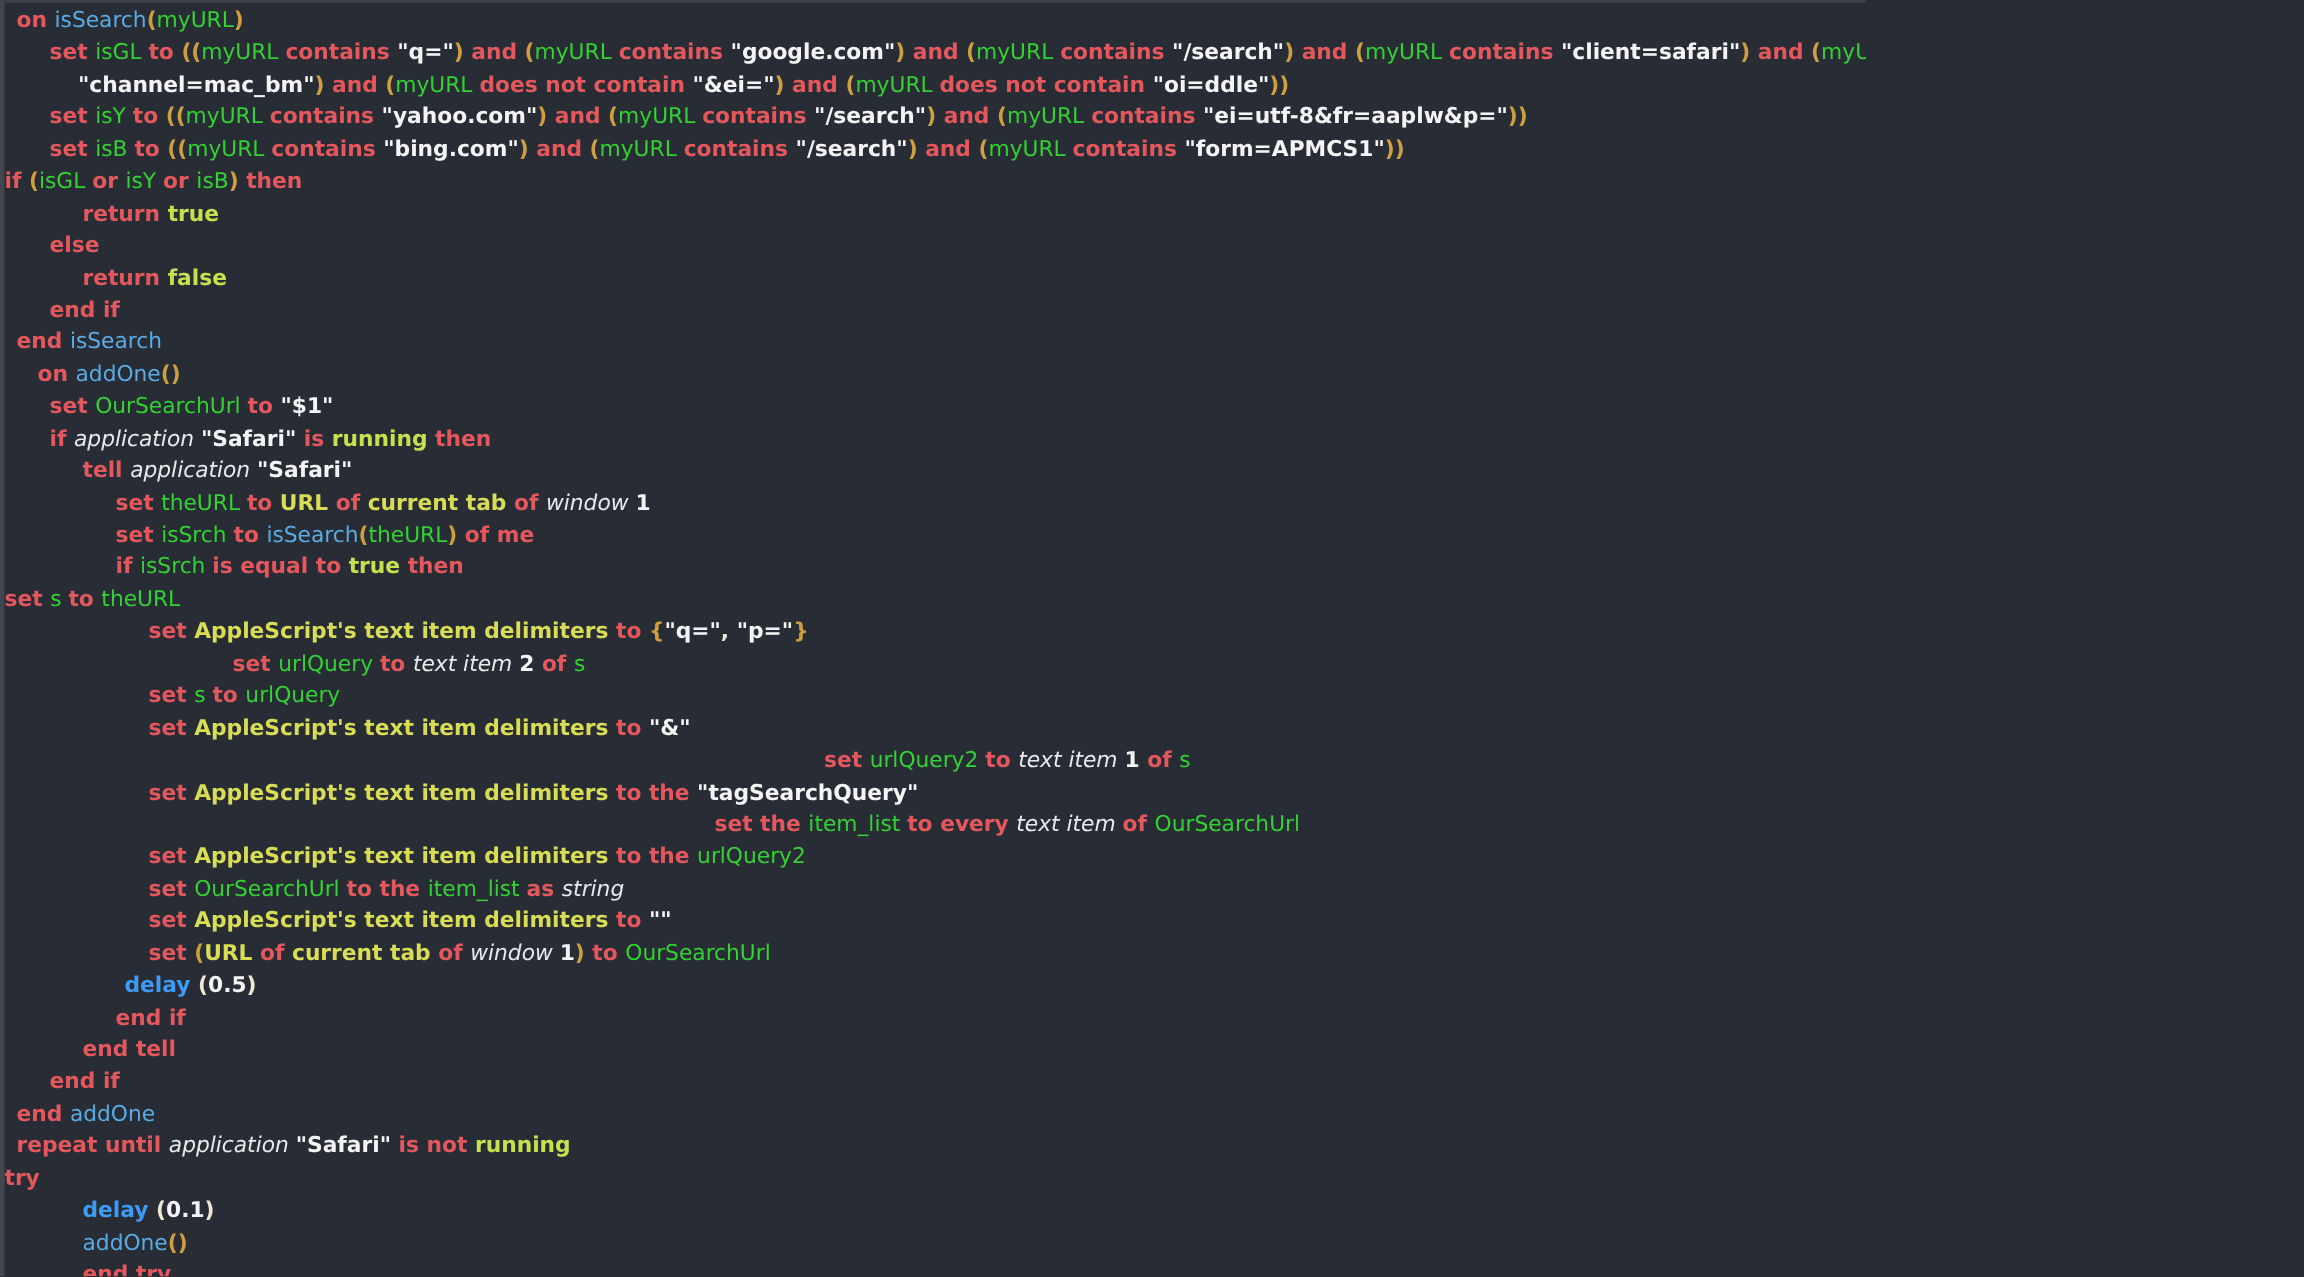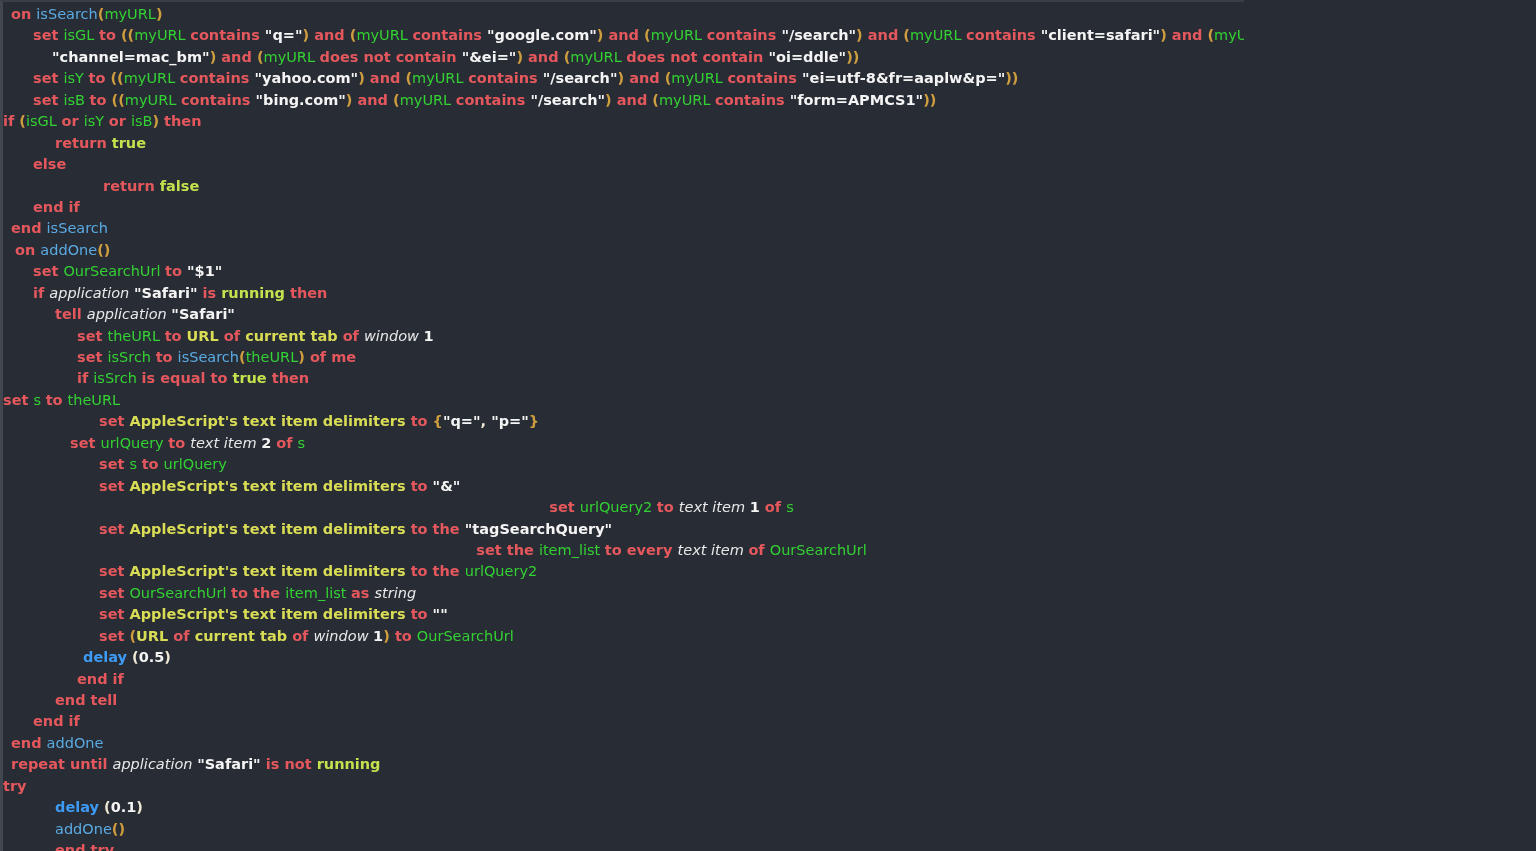--- a/index.html
+++ b/index.html
@@ -50,33 +50,33 @@
 <div class="editor">
   <div class="code" id="code">
       <div class="line" style="padding-left: 8px;"><span class="tok-kw">on </span><span class="tok-fn">isSearch</span><span class="tok-br">(</span><span class="tok-v">myURL</span><span class="tok-br">)</span></div>
       <div class="line" style="padding-left: 30px;"><span class="tok-kw">set </span><span class="tok-v">isGL </span><span class="tok-kw">to </span><span class="tok-br">((</span><span class="tok-v">myURL </span><span class="tok-kw">contains </span><span class="tok-s">"q="</span><span class="tok-br">)</span><span class="tok-kw"> and </span><span class="tok-br">(</span><span class="tok-v">myURL </span><span class="tok-kw">contains </span><span class="tok-s">"google.com"</span><span class="tok-br">)</span><span class="tok-kw"> and </span><span class="tok-br">(</span><span class="tok-v">myURL </span><span class="tok-kw">contains </span><span class="tok-s">"/search"</span><span class="tok-br">)</span><span class="tok-kw"> and </span><span class="tok-br">(</span><span class="tok-v">myURL </span><span class="tok-kw">contains </span><span class="tok-s">"client=safari"</span><span class="tok-br">)</span><span class="tok-kw"> and </span><span class="tok-br">(</span><span class="tok-v">myURL </span><span class="tok-kw">does not contain</span></div>
       <div class="line" style="padding-left: 49px;"><span class="tok-s">"channel=mac_bm"</span><span class="tok-br">)</span><span class="tok-kw"> and </span><span class="tok-br">(</span><span class="tok-v">myURL </span><span class="tok-kw">does not contain </span><span class="tok-s">"&amp;ei="</span><span class="tok-br">)</span><span class="tok-kw"> and </span><span class="tok-br">(</span><span class="tok-v">myURL </span><span class="tok-kw">does not contain </span><span class="tok-s">"oi=ddle"</span><span class="tok-br">))</span></div>
       <div class="line" style="padding-left: 30px;"><span class="tok-kw">set </span><span class="tok-v">isY </span><span class="tok-kw">to </span><span class="tok-br">((</span><span class="tok-v">myURL </span><span class="tok-kw">contains </span><span class="tok-s">"yahoo.com"</span><span class="tok-br">)</span><span class="tok-kw"> and </span><span class="tok-br">(</span><span class="tok-v">myURL </span><span class="tok-kw">contains </span><span class="tok-s">"/search"</span><span class="tok-br">)</span><span class="tok-kw"> and </span><span class="tok-br">(</span><span class="tok-v">myURL </span><span class="tok-kw">contains </span><span class="tok-s">"ei=utf-8&amp;fr=aaplw&amp;p="</span><span class="tok-br">))</span></div>
       <div class="line" style="padding-left: 30px;"><span class="tok-kw">set </span><span class="tok-v">isB </span><span class="tok-kw">to </span><span class="tok-br">((</span><span class="tok-v">myURL </span><span class="tok-kw">contains </span><span class="tok-s">"bing.com"</span><span class="tok-br">)</span><span class="tok-kw"> and </span><span class="tok-br">(</span><span class="tok-v">myURL </span><span class="tok-kw">contains </span><span class="tok-s">"/search"</span><span class="tok-br">)</span><span class="tok-kw"> and </span><span class="tok-br">(</span><span class="tok-v">myURL </span><span class="tok-kw">contains </span><span class="tok-s">"form=APMCS1"</span><span class="tok-br">))</span></div>
       <div class="line" style=""><span class="tok-kw">if </span><span class="tok-br">(</span><span class="tok-v">isGL </span><span class="tok-kw">or </span><span class="tok-v">isY </span><span class="tok-kw">or </span><span class="tok-v">isB</span><span class="tok-br">)</span><span class="tok-kw"> then</span></div>
       <div class="line" style="padding-left: 52px;"><span class="tok-kw">return </span><span class="tok-cn">true</span></div>
       <div class="line" style="padding-left: 30px;"><span class="tok-kw">else</span></div>
-      <div class="line" style="padding-left: 52px; margin-left: 48px;"><span class="tok-kw">return </span><span class="tok-cn">false</span></div>
+      <div class="line" style="padding-left: 52px;"><span class="tok-kw">return </span><span class="tok-cn">false</span></div>
       <div class="line" style="padding-left: 30px;"><span class="tok-kw">end if</span></div>
       <div class="line" style="padding-left: 8px;"><span class="tok-kw">end </span><span class="tok-fn">isSearch</span></div>
-      <div class="line" style="padding-left: 12px;"><span class="tok-kw">on </span><span class="tok-fn">addOne</span><span class="tok-br">()</span></div>
+      <div class="line" style="padding-left: 22px;"><span class="tok-kw">on </span><span class="tok-fn">addOne</span><span class="tok-br">()</span></div>
       <div class="line" style="padding-left: 30px;"><span class="tok-kw">set </span><span class="tok-v">OurSearchUrl </span><span class="tok-kw">to </span><span class="tok-s">"$1"</span></div>
       <div class="line" style="padding-left: 30px;"><span class="tok-kw">if </span><span class="tok-it">application </span><span class="tok-s">"Safari" </span><span class="tok-kw">is </span><span class="tok-cn">running </span><span class="tok-kw">then</span></div>
       <div class="line" style="padding-left: 52px;"><span class="tok-kw">tell </span><span class="tok-it">application </span><span class="tok-s">"Safari"</span></div>
       <div class="line" style="padding-left: 74px;"><span class="tok-kw">set </span><span class="tok-v">theURL </span><span class="tok-kw">to </span><span class="tok-p">URL </span><span class="tok-kw">of </span><span class="tok-p">current tab </span><span class="tok-kw">of </span><span class="tok-it">window </span><span class="tok-n">1</span></div>
       <div class="line" style="padding-left: 74px;"><span class="tok-kw">set </span><span class="tok-v">isSrch </span><span class="tok-kw">to </span><span class="tok-fn">isSearch</span><span class="tok-br">(</span><span class="tok-v">theURL</span><span class="tok-br">)</span><span class="tok-kw"> of me</span></div>
       <div class="line" style="padding-left: 74px;"><span class="tok-kw">if </span><span class="tok-v">isSrch </span><span class="tok-kw">is equal to </span><span class="tok-cn">true </span><span class="tok-kw">then</span></div>
       <div class="line" style=""><span class="tok-kw">set </span><span class="tok-v">s </span><span class="tok-kw">to </span><span class="tok-v">theURL</span></div>
       <div class="line" style="padding-left: 96px;"><span class="tok-kw">set </span><span class="tok-p">AppleScript's text item delimiters </span><span class="tok-kw">to </span><span class="tok-br">{</span><span class="tok-s">"q="</span><span class="tok-pl">, </span><span class="tok-s">"p="</span><span class="tok-br">}</span></div>
-      <div class="line" style="padding-left: 67px;"><span class="tok-kw">set </span><span class="tok-v">urlQuery </span><span class="tok-kw">to </span><span class="tok-it">text item </span><span class="tok-n">2 </span><span class="tok-kw">of </span><span class="tok-v">s</span></div>
+      <div class="line" style="padding-left: 120px; margin-left: 32px;"><span class="tok-kw">set </span><span class="tok-v">urlQuery </span><span class="tok-kw">to </span><span class="tok-it">text item </span><span class="tok-n">2 </span><span class="tok-kw">of </span><span class="tok-v">s</span></div>
       <div class="line" style="padding-left: 96px;"><span class="tok-kw">set </span><span class="tok-v">s </span><span class="tok-kw">to </span><span class="tok-v">urlQuery</span></div>
       <div class="line" style="padding-left: 96px;"><span class="tok-kw">set </span><span class="tok-p">AppleScript's text item delimiters </span><span class="tok-kw">to </span><span class="tok-s">"&amp;"</span></div>
       <div class="line" style="padding-left: 96px; text-align: center;"><span class="tok-kw">set </span><span class="tok-v">urlQuery2 </span><span class="tok-kw">to </span><span class="tok-it">text item </span><span class="tok-n">1 </span><span class="tok-kw">of </span><span class="tok-v">s</span></div>
       <div class="line" style="padding-left: 96px;"><span class="tok-kw">set </span><span class="tok-p">AppleScript's text item delimiters </span><span class="tok-kw">to the </span><span class="tok-s">"tagSearchQuery"</span></div>
       <div class="line" style="padding-left: 96px; text-align: center;"><span class="tok-kw">set the </span><span class="tok-v">item_list </span><span class="tok-kw">to every </span><span class="tok-it">text item </span><span class="tok-kw">of </span><span class="tok-v">OurSearchUrl</span></div>
       <div class="line" style="padding-left: 96px;"><span class="tok-kw">set </span><span class="tok-p">AppleScript's text item delimiters </span><span class="tok-kw">to the </span><span class="tok-v">urlQuery2</span></div>
       <div class="line" style="padding-left: 96px;"><span class="tok-kw">set </span><span class="tok-v">OurSearchUrl </span><span class="tok-kw">to the </span><span class="tok-v">item_list </span><span class="tok-kw">as </span><span class="tok-it">string</span></div>
       <div class="line" style="padding-left: 96px;"><span class="tok-kw">set </span><span class="tok-p">AppleScript's text item delimiters </span><span class="tok-kw">to </span><span class="tok-s">""</span></div>
       <div class="line" style="padding-left: 96px;"><span class="tok-kw">set </span><span class="tok-br">(</span><span class="tok-p">URL </span><span class="tok-kw">of </span><span class="tok-p">current tab </span><span class="tok-kw">of </span><span class="tok-it">window </span><span class="tok-n">1</span><span class="tok-br">)</span><span class="tok-kw"> to </span><span class="tok-v">OurSearchUrl</span></div>
       <div class="line" style="padding-left: 80px;"><span class="tok-cmd">delay </span><span class="tok-pl">(</span><span class="tok-n">0.5</span><span class="tok-pl">)</span></div>

